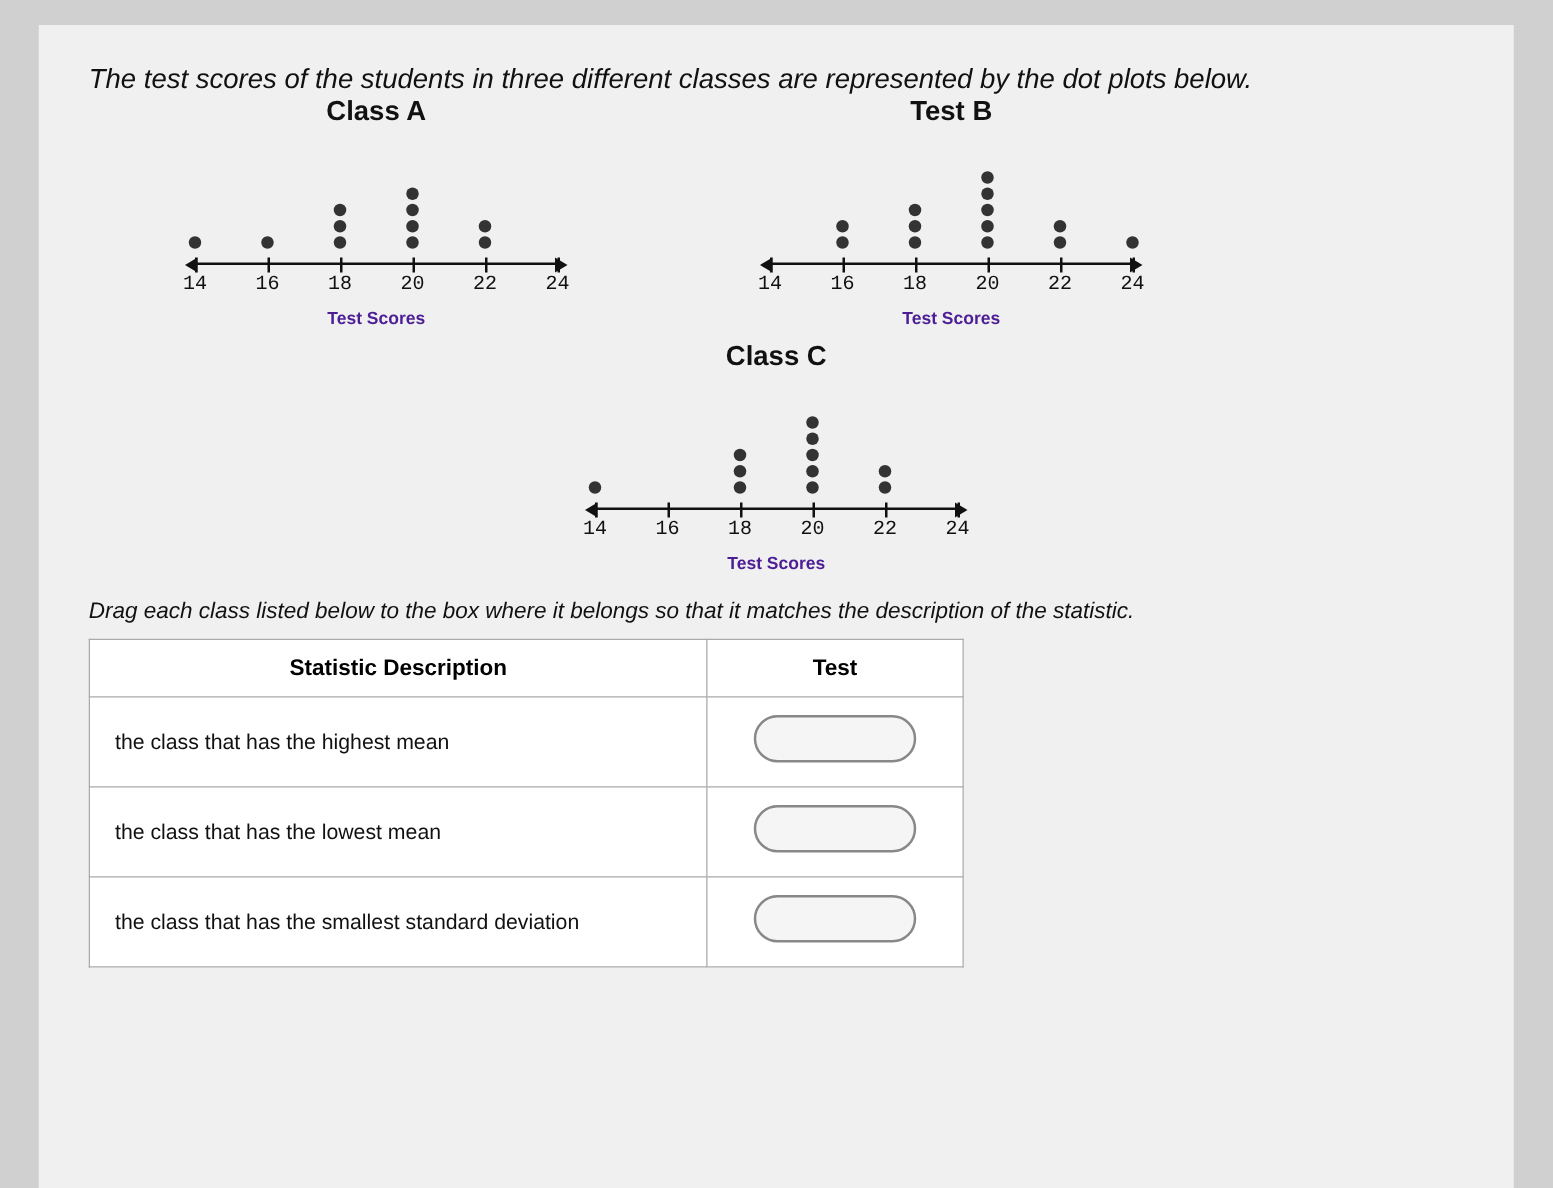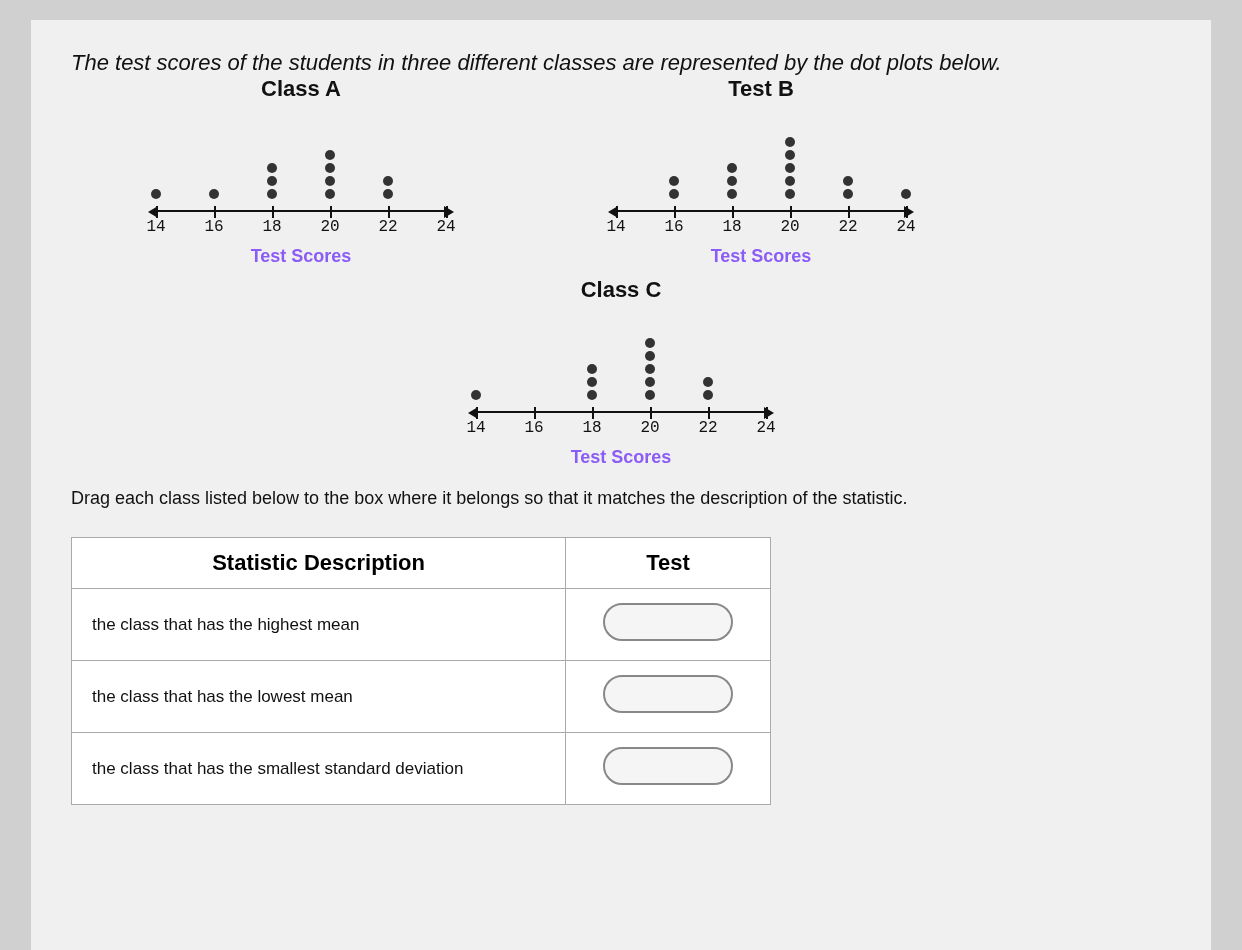--- a/index.html
+++ b/index.html
@@ -93,46 +93,47 @@
     }
     .dot {
       position: absolute;
       width: 10px;
       height: 10px;
       background: #333;
       border-radius: 50%;
       transform: translateX(-50%);
     }
     .x-label {
-      font-size: 18px;
+      font-size: 14px;
       font-weight: bold;
       margin-top: 4px;
-      color: #8b5cf6;
+      color: #4c1d95;
     }
     
     .chart-center-row {
       display: flex;
       justify-content: center;
       margin-bottom: 20px;
     }
     
     .drag-instruction {
       font-size: 18px;
-      margin-bottom: 28px;
+      font-style: italic;
+      margin-bottom: 12px;
       color: #111;
     }
     .answer-table {
       border-collapse: collapse;
       width: 700px;
     }
     .answer-table th {
       background: #fff;
       border: 1.5px solid #aaa;
       padding: 12px 20px;
-      font-size: 22px;
+      font-size: 18px;
       font-weight: bold;
       text-align: center;
     }
     .answer-table td {
       background: #fff;
       border: 1.5px solid #aaa;
       padding: 14px 20px;
       font-size: 17px;
       color: #111;
       vertical-align: middle;

